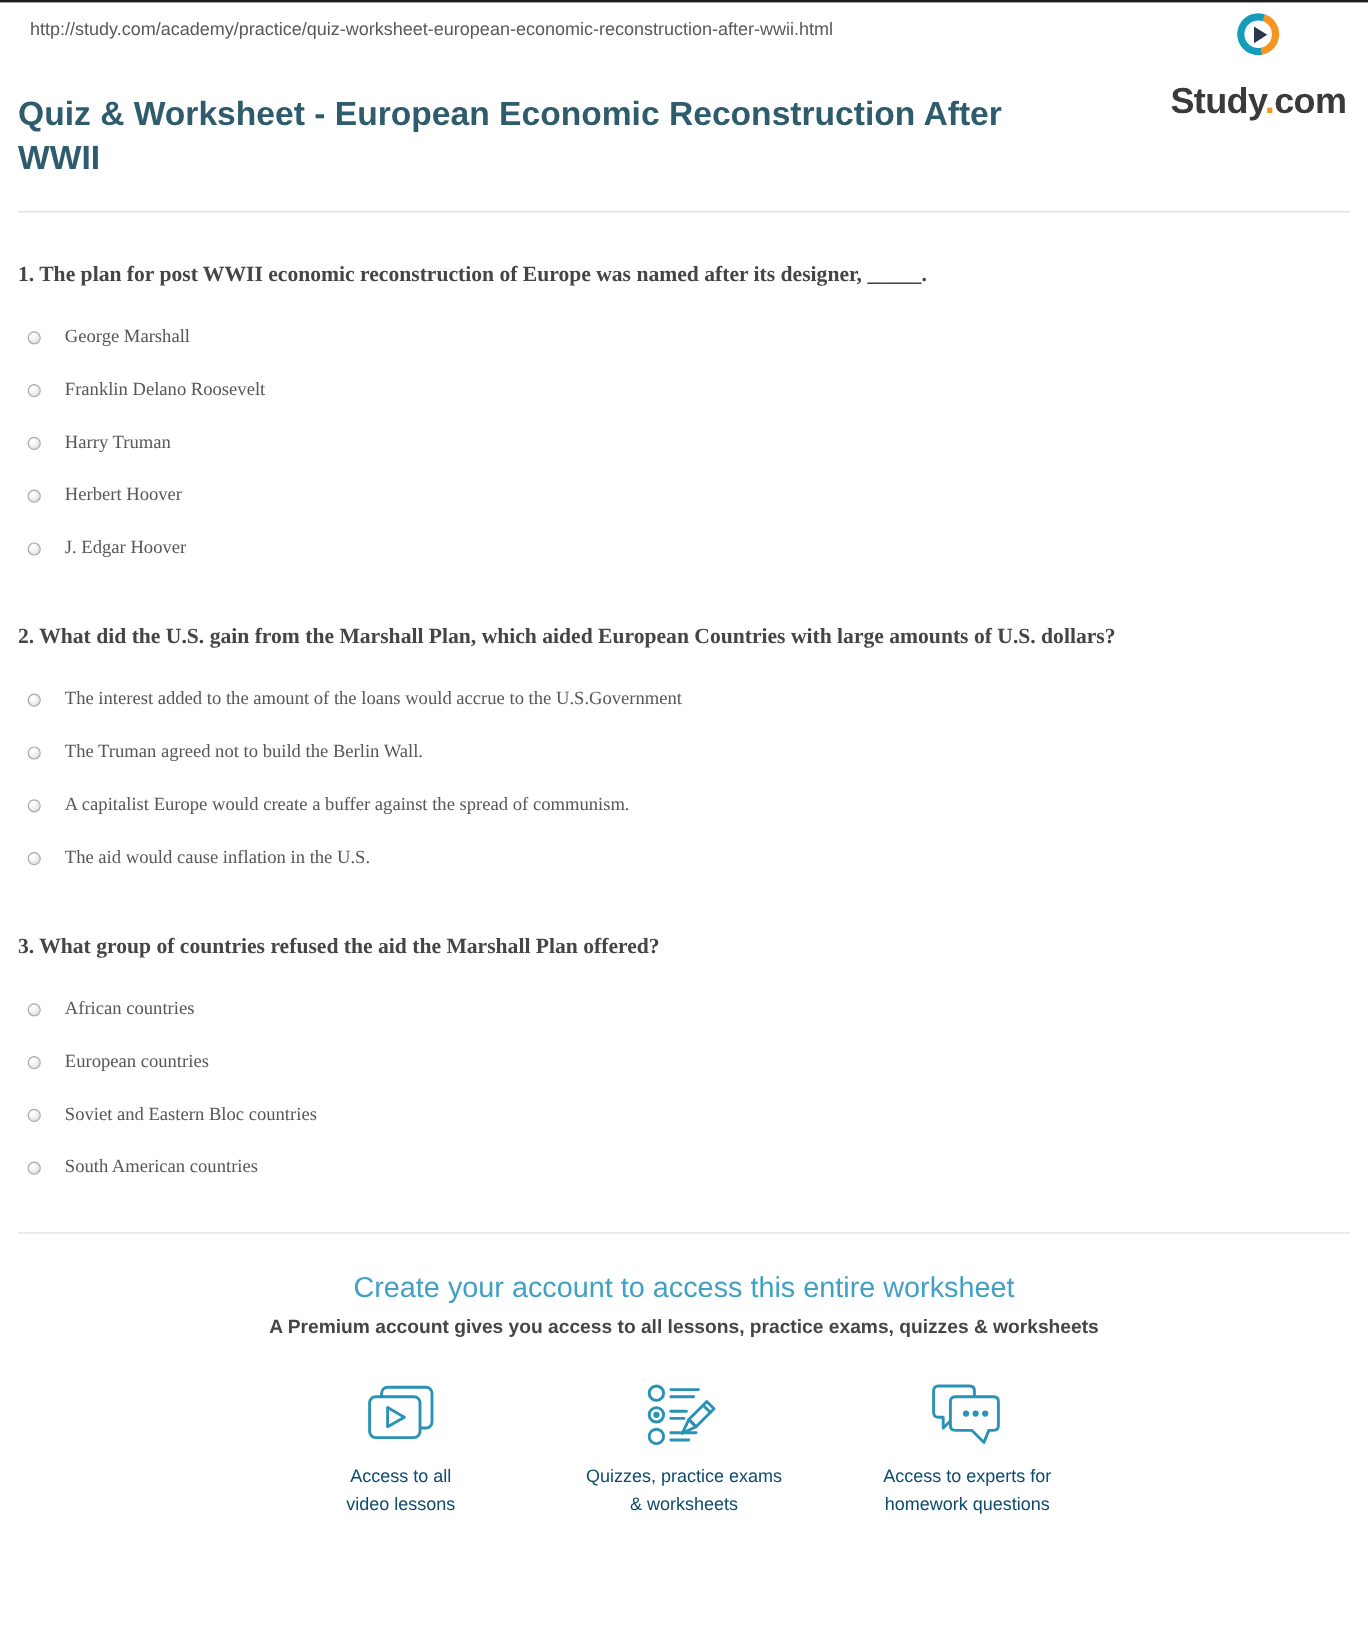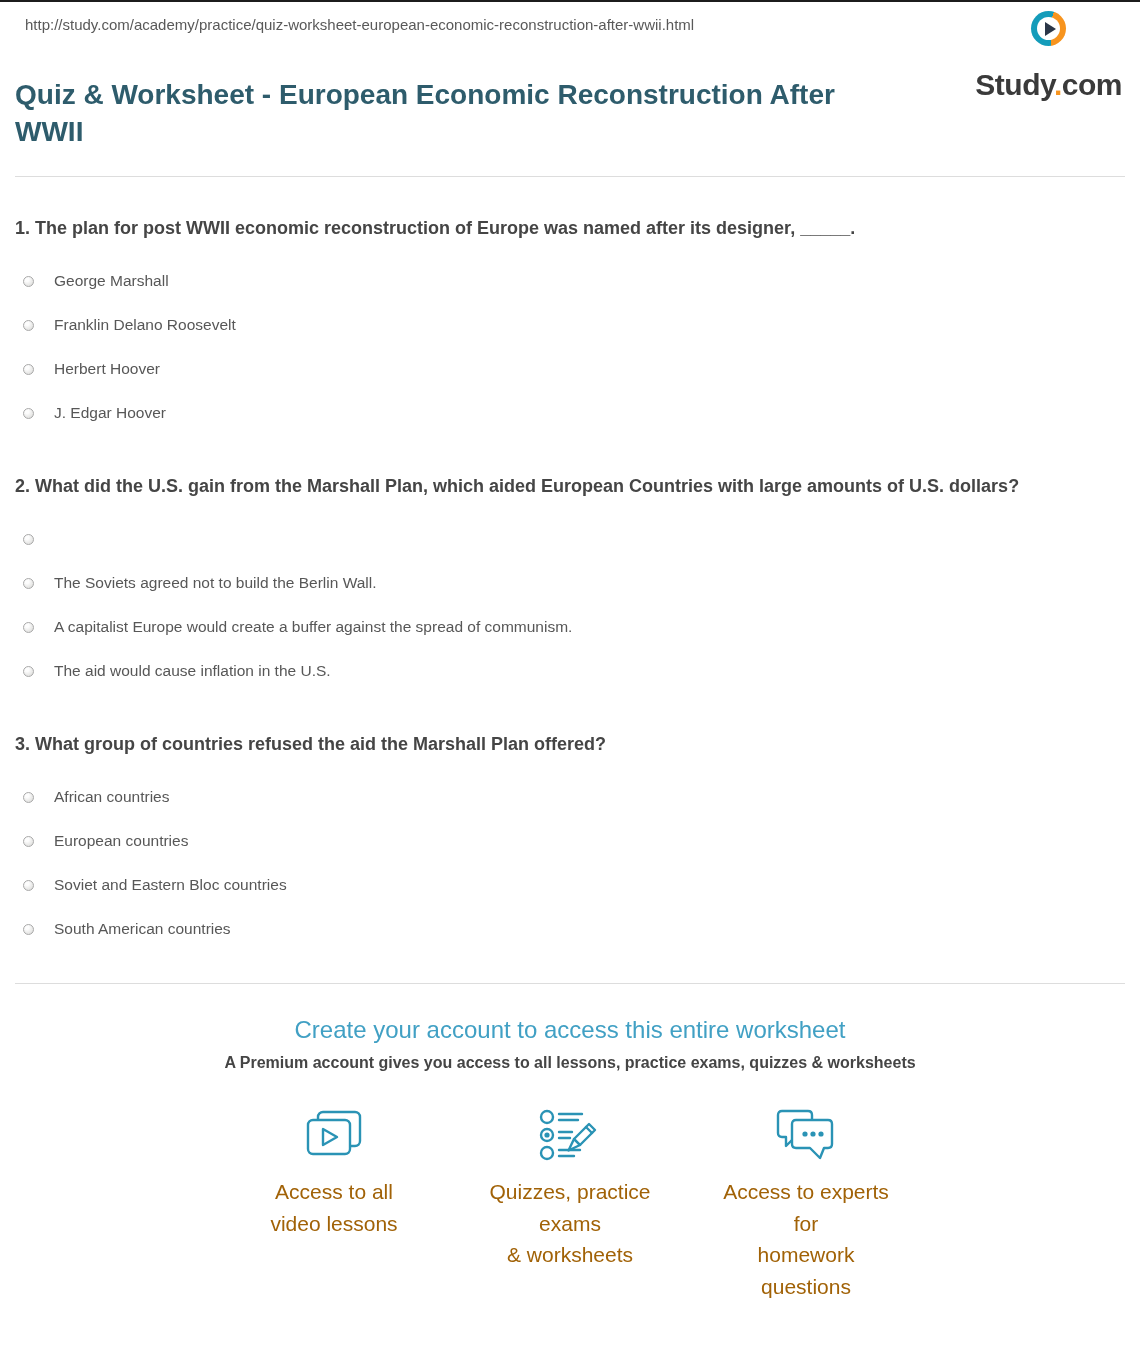--- a/index.html
+++ b/index.html
@@ -36,21 +36,21 @@
   .logo-text .dot { color:#f7941e; }
 
   
   .page-title {
     margin:12px 15px 0; max-width:860px;
     font-size:28px; font-weight:700; color:#2e5c6c; line-height:1.33;
   }
   hr.rule { border:none; border-top:1px solid #dddddd; margin:26px 15px 0; }
 
   
-  .quiz { padding:0 15px; }
+  .quiz { padding:0 15px;font-family:Liberation Serif, serif; }
   .q-text {
     margin-top:38px; max-width:1100px;
     font-size:18px; font-weight:700; color:#454545; line-height:1.55;
   }
   .options { margin-top:16px; }
   .option { display:flex; align-items:center; min-height:44px; cursor:pointer; }
   .radio {
     flex:0 0 auto; width:11px; height:11px; border-radius:50%;
     border:1px solid #a9a9a9;
     background:radial-gradient(circle at 35% 30%, #fdfdfd 20%, #d8d8d6 95%);
@@ -58,21 +58,21 @@
   }
   .opt-label { font-size:15.5px; color:#575757; }
 
   
   .cta { text-align:center; padding-bottom:26px; }
   .cta-heading { margin-top:32px; font-size:24px; font-weight:400; color:#41a0c4; }
   .cta-sub { margin-top:10px; font-size:16px; color:#454545;font-weight:bold; }
   .features { display:flex; justify-content:center; gap:46px; margin-top:36px; }
   .feature { width:190px; }
   .feature .ficon { display:block; margin:0 auto 12px; }
-  .feature-label { font-size:21px; color:#a16207; line-height:1.5; }
+  .feature-label { font-size:15px; color:#0c4a6e; line-height:1.5; }
   .ficon path, .ficon rect, .ficon circle, .ficon line {
     stroke:#2a93b5; stroke-width:2.4; fill:none;
     stroke-linecap:round; stroke-linejoin:round;
   }
   .ficon .fillwhite { fill:#ffffff; }
   .ficon .solid { fill:#2a93b5; stroke:none; }
 </style>
 </head>
 <body>
 
@@ -99,38 +99,43 @@
       <label class="option">
         <span class="radio"></span>
         <span class="opt-label">George Marshall</span>
       </label>
       <label class="option">
         <span class="radio"></span>
         <span class="opt-label">Franklin Delano Roosevelt</span>
       </label>
       <label class="option">
         <span class="radio"></span>
+        <span class="opt-label">Harry Truman</span>
+      </label>
+      <label class="option">
+        <span class="radio"></span>
         <span class="opt-label">Herbert Hoover</span>
       </label>
       <label class="option">
         <span class="radio"></span>
         <span class="opt-label">J. Edgar Hoover</span>
       </label>
     </div>
   </section>
 
   <section>
     <h2 class="q-text">2. What did the U.S. gain from the Marshall Plan, which aided European Countries with large amounts of U.S. dollars?</h2>
     <div class="options">
       <label class="option">
         <span class="radio"></span>
-      </label>
-      <label class="option">
-        <span class="radio"></span>
-        <span class="opt-label">The Soviets agreed not to build the Berlin Wall.</span>
+        <span class="opt-label">The interest added to the amount of the loans would accrue to the U.S.Government</span>
+      </label>
+      <label class="option">
+        <span class="radio"></span>
+        <span class="opt-label">The Truman agreed not to build the Berlin Wall.</span>
       </label>
       <label class="option">
         <span class="radio"></span>
         <span class="opt-label">A capitalist Europe would create a buffer against the spread of communism.</span>
       </label>
       <label class="option">
         <span class="radio"></span>
         <span class="opt-label">The aid would cause inflation in the U.S.</span>
       </label>
     </div>

